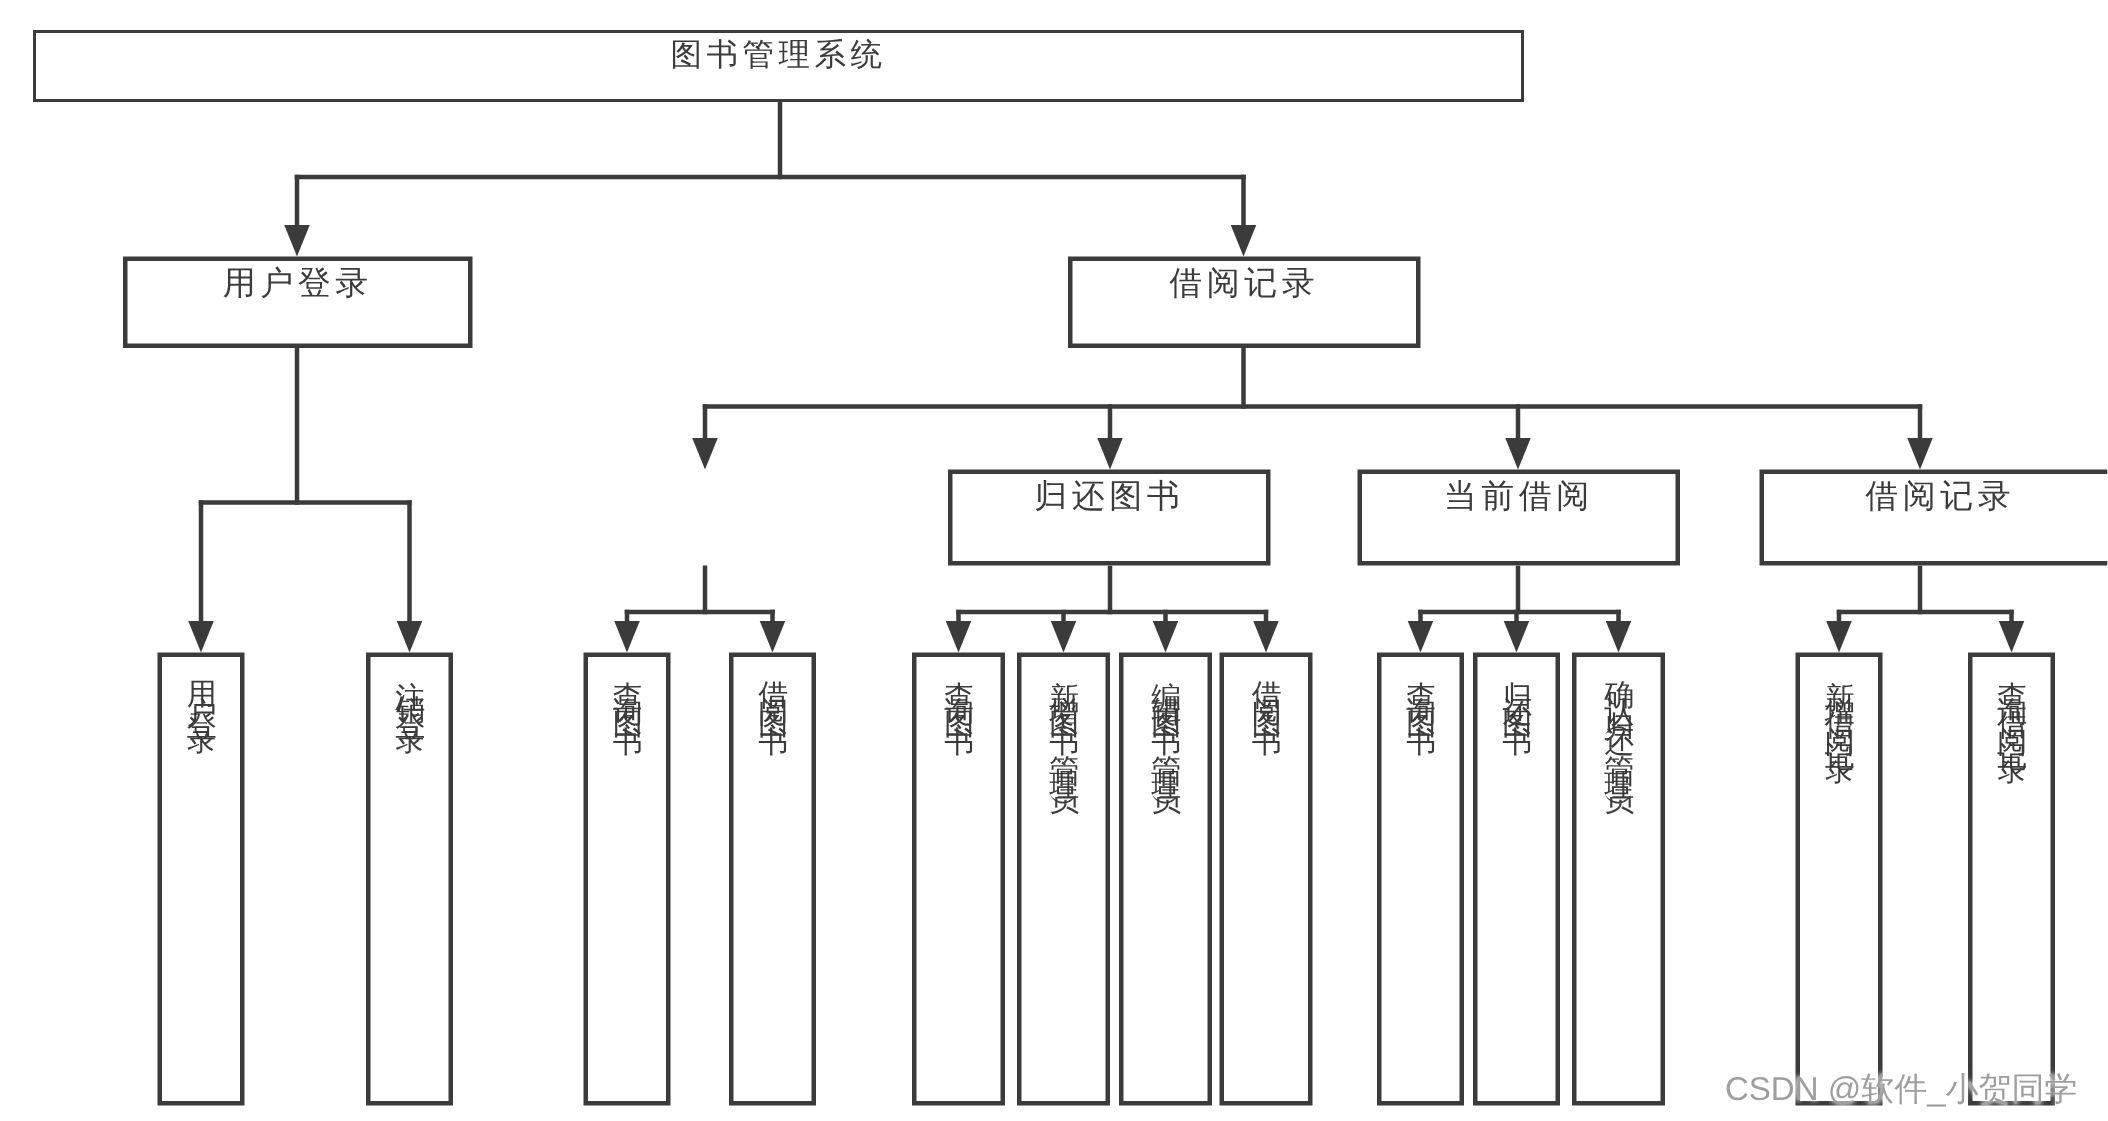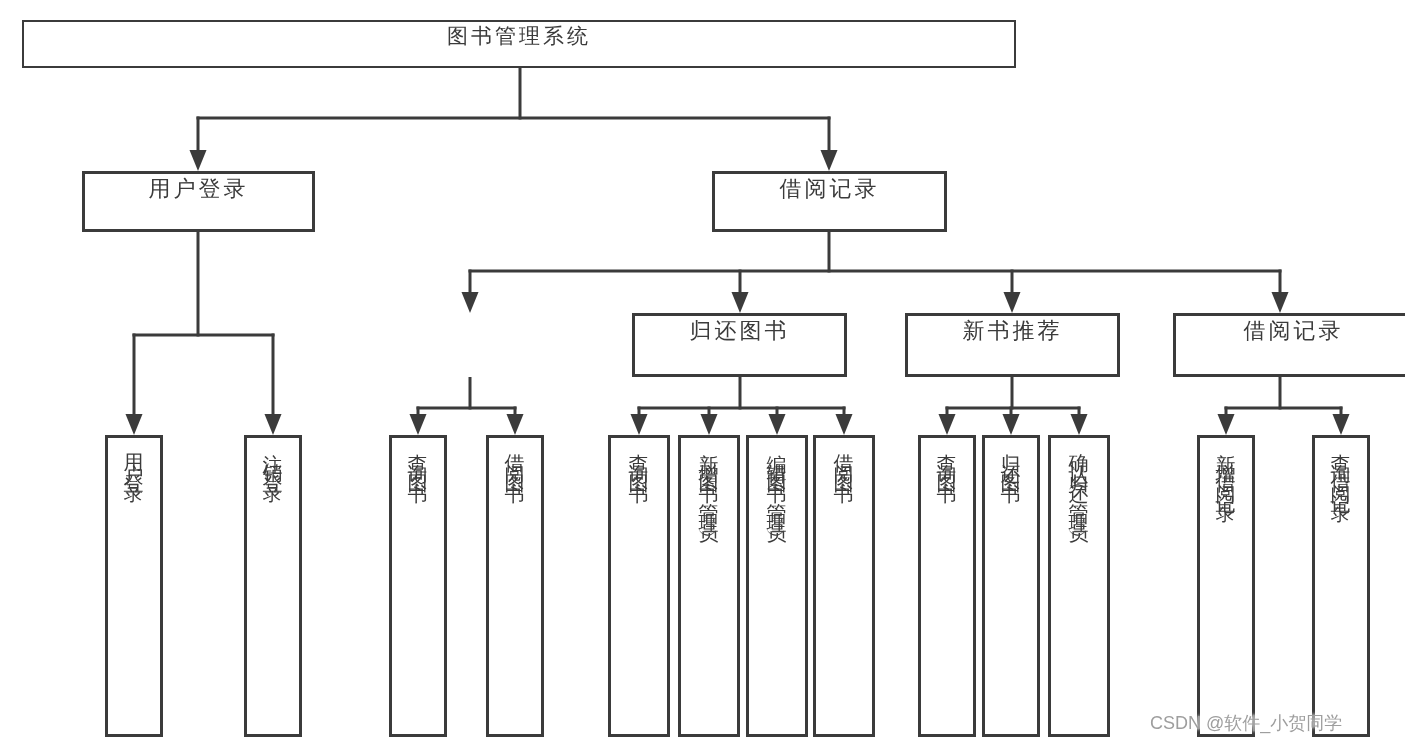--- a/index.html
+++ b/index.html
@@ -24,21 +24,21 @@
   }
   .node.root{border-width:2px;}
   .node.h .lbl{font-size:22px;letter-spacing:3px;white-space:nowrap;}
   .node.root .lbl{font-size:21px;letter-spacing:3px;}
   .node.v .lbl{
     writing-mode:vertical-rl;text-orientation:mixed;
     font-size:20px;letter-spacing:10px;line-height:1;
   }
   .watermark{
     position:absolute;z-index:5;left:1150px;top:711px;
-    font-size:18px;color:var(--wm);white-space:nowrap;
+    font-size:22px;color:var(--wm);white-space:nowrap;
     text-shadow:0 0 3px #fff,0 0 4px #fff;
   }
 </style>
 </head>
 <body>
 
 <div class="canvas">
 
   <svg class="wires" width="1405" height="747">
       <line x1="520" y1="68" x2="520" y2="119.5" stroke="#3b3b3b" stroke-width="3"></line>
@@ -103,21 +103,21 @@
     <span class="lbl">用户登录</span>
   </div>
   <div class="node h" style="left:712px;top:171px;width:235px;height:61px">
     <span class="lbl">借阅记录</span>
   </div>
 
   <div class="node h" style="left:632px;top:313px;width:215px;height:64px">
     <span class="lbl">归还图书</span>
   </div>
   <div class="node h" style="left:905px;top:313px;width:215px;height:64px">
-    <span class="lbl">新书推荐</span>
+    <span class="lbl">当前借阅</span>
   </div>
   <div class="node h" style="left:1173px;top:313px;width:241px;height:64px">
     <span class="lbl">借阅记录</span>
   </div>
 
   <div class="node v" style="left:105px;top:435px;width:58px;height:302px">
     <span class="lbl">用户登录</span>
   </div>
   <div class="node v" style="left:244px;top:435px;width:58px;height:302px">
     <span class="lbl">注销登录</span>

